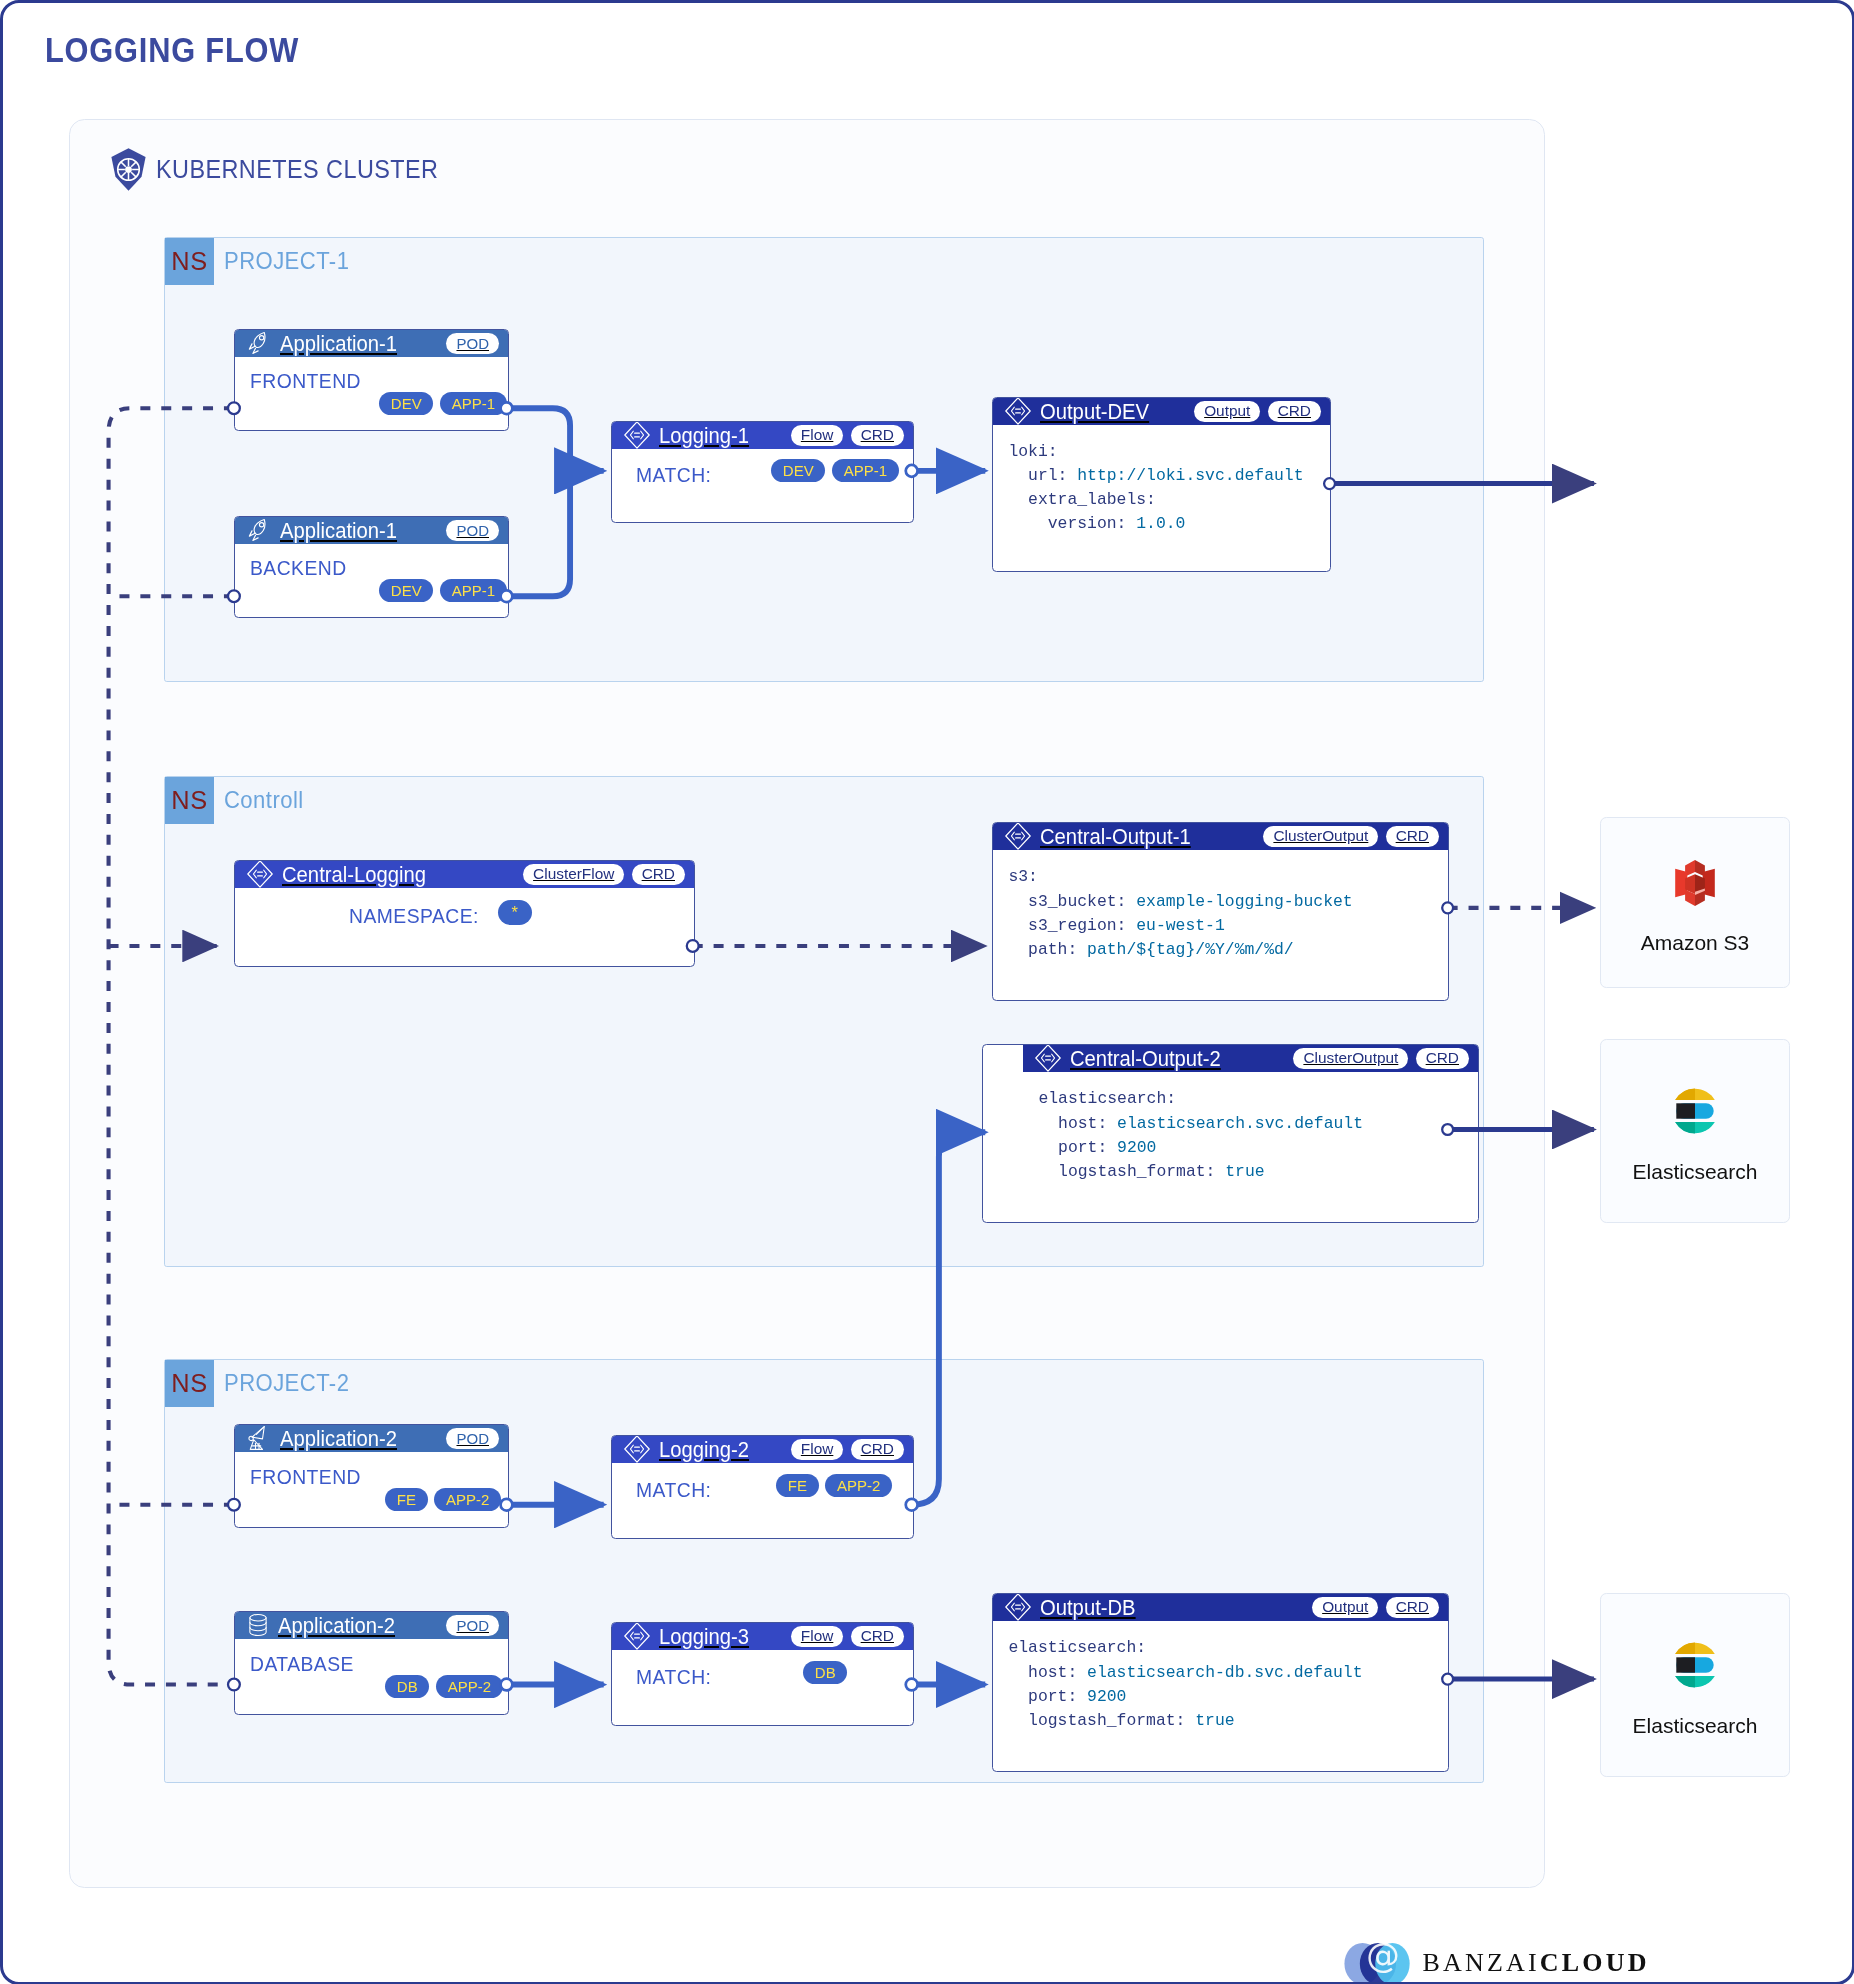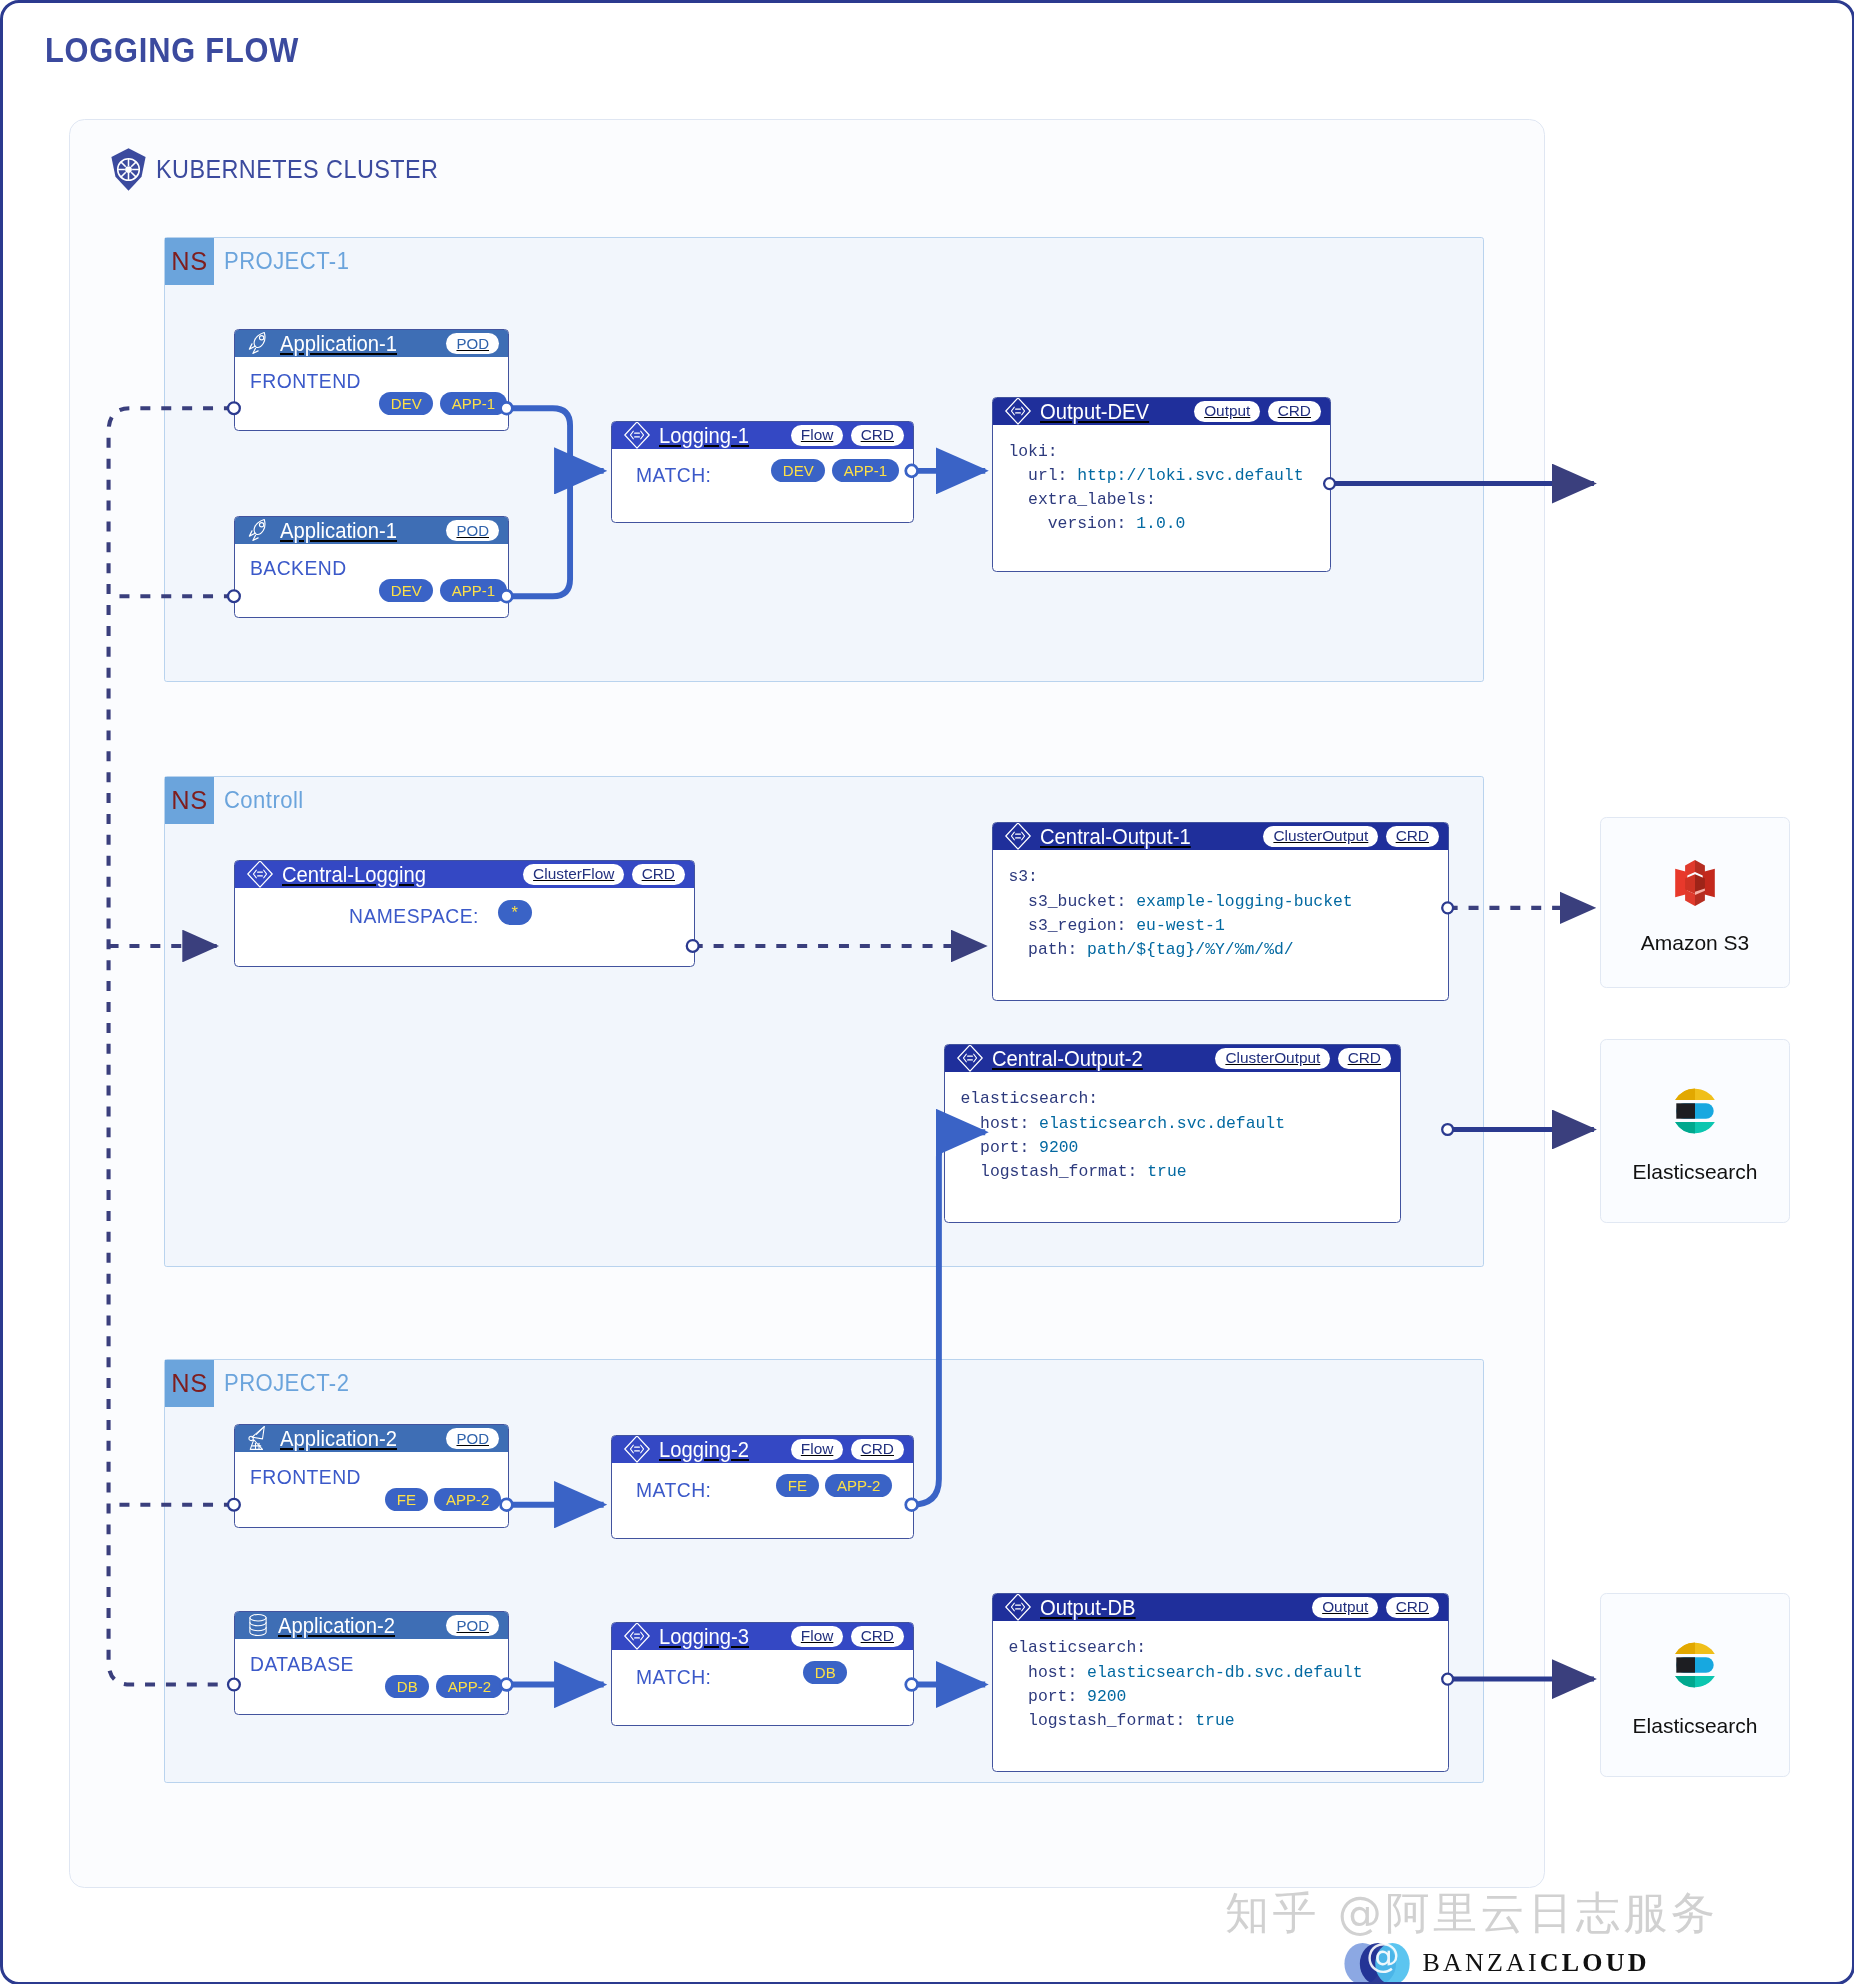--- a/index.html
+++ b/index.html
@@ -289,21 +289,21 @@
       <span class="wpill dark">CRD</span>
     </div>
     <div class="card-body">
       <div class="yaml" style="left:15.4px;top:15.4px;">s3:
   s3_bucket: <span class="v">example-logging-bucket</span>
   s3_region: <span class="v">eu-west-1</span>
   path: <span class="v">path/${tag}/%Y/%m/%d/</span></div>
     </div>
   </div>
 
-  <div class="card" style="left:941px;top:1041px;width:455px;height:177px;">
+  <div class="card" style="left:979px;top:1041px;width:455px;height:177px;padding-left:40px;">
     <div class="card-head output">
       <span>
         <svg width="30" height="30" viewBox="0 0 64 64" fill="none" stroke="#ffffff" stroke-width="2.6" stroke-linejoin="round">
           <path d="M32 4 L58 32 L32 60 L6 32 Z"></path>
           <path d="M24 24 L18 32 L24 40" stroke-linecap="round"></path>
           <path d="M40 24 L46 32 L40 40" stroke-linecap="round"></path>
           <line x1="27" y1="28" x2="37" y2="28" stroke-linecap="round"></line>
           <line x1="27" y1="36" x2="37" y2="36" stroke-linecap="round"></line>
         </svg>
       </span>
@@ -543,21 +543,20 @@
     <circle cx="1108" cy="3702" r="13" fill="#ffffff" stroke="#3a63c6" stroke-width="6"></circle>
 
     <path d="M2000,3702 L2162,3702" fill="none" stroke="#3a63c6" stroke-width="13" marker-end="url(#ah)"></path>
     <circle cx="2000" cy="3702" r="13" fill="#ffffff" stroke="#3a63c6" stroke-width="6"></circle>
 
     <path d="M3180,3690 L3502,3690" fill="none" stroke="#2b3a8f" stroke-width="11" marker-end="url(#ahd)"></path>
     <circle cx="3180" cy="3690" r="12" fill="#ffffff" stroke="#2b3a8f" stroke-width="5"></circle>
   </svg>
 
   <div class="wm">
-    <div class="wm-cn">知乎 @阿里云日志服务</div>
     <div class="wm-bz">
       <span>
         <svg width="77" height="59" viewBox="0 0 170 130">
           <ellipse cx="52" cy="70" rx="40" ry="46" fill="#7f9fe0" opacity=".9"></ellipse>
           <ellipse cx="86" cy="70" rx="40" ry="46" fill="#1b2a8f" opacity=".92"></ellipse>
           <ellipse cx="118" cy="70" rx="38" ry="46" fill="#4ec0ef" opacity=".92"></ellipse>
           <path d="M86 26 A46 46 0 0 0 86 114 A46 46 0 0 1 86 26 Z" fill="#12206e" opacity=".55"></path>
           <text x="60" y="78" font-family="DejaVu Sans, sans-serif" font-size="74" fill="#ffffff" opacity=".9">@</text>
         </svg>
       </span>

